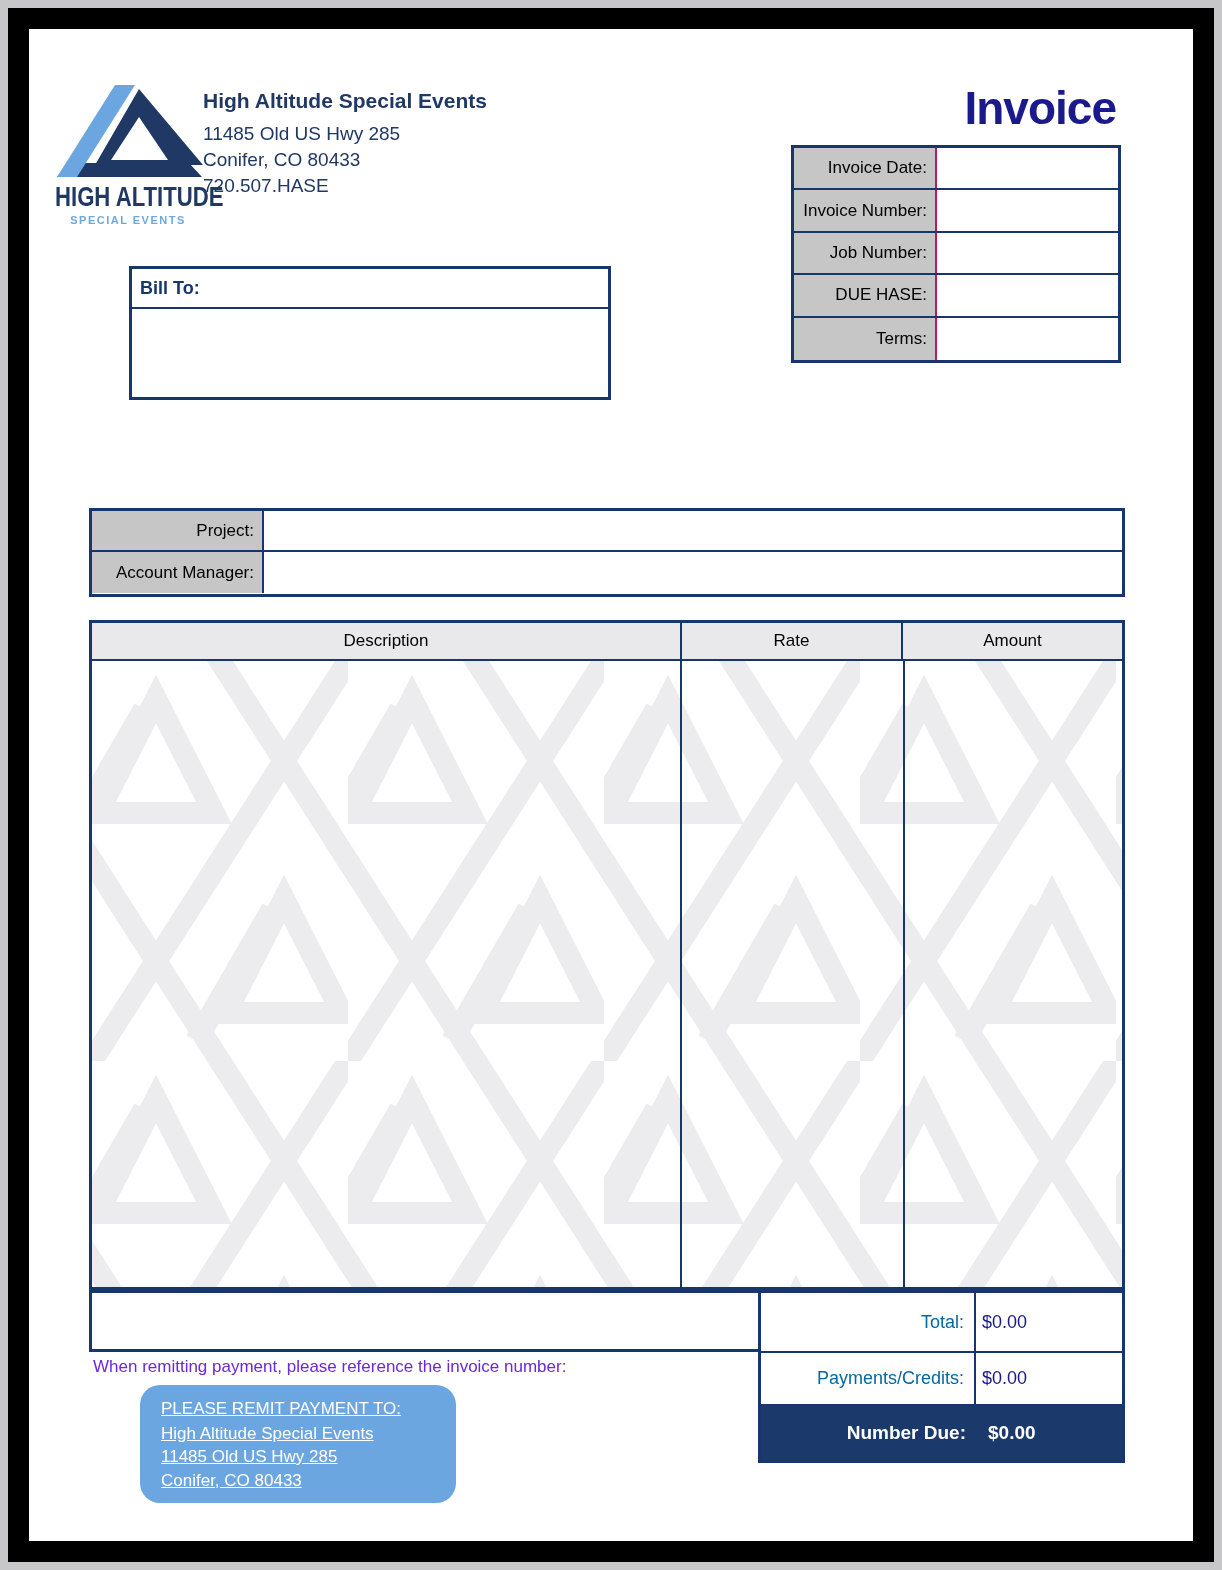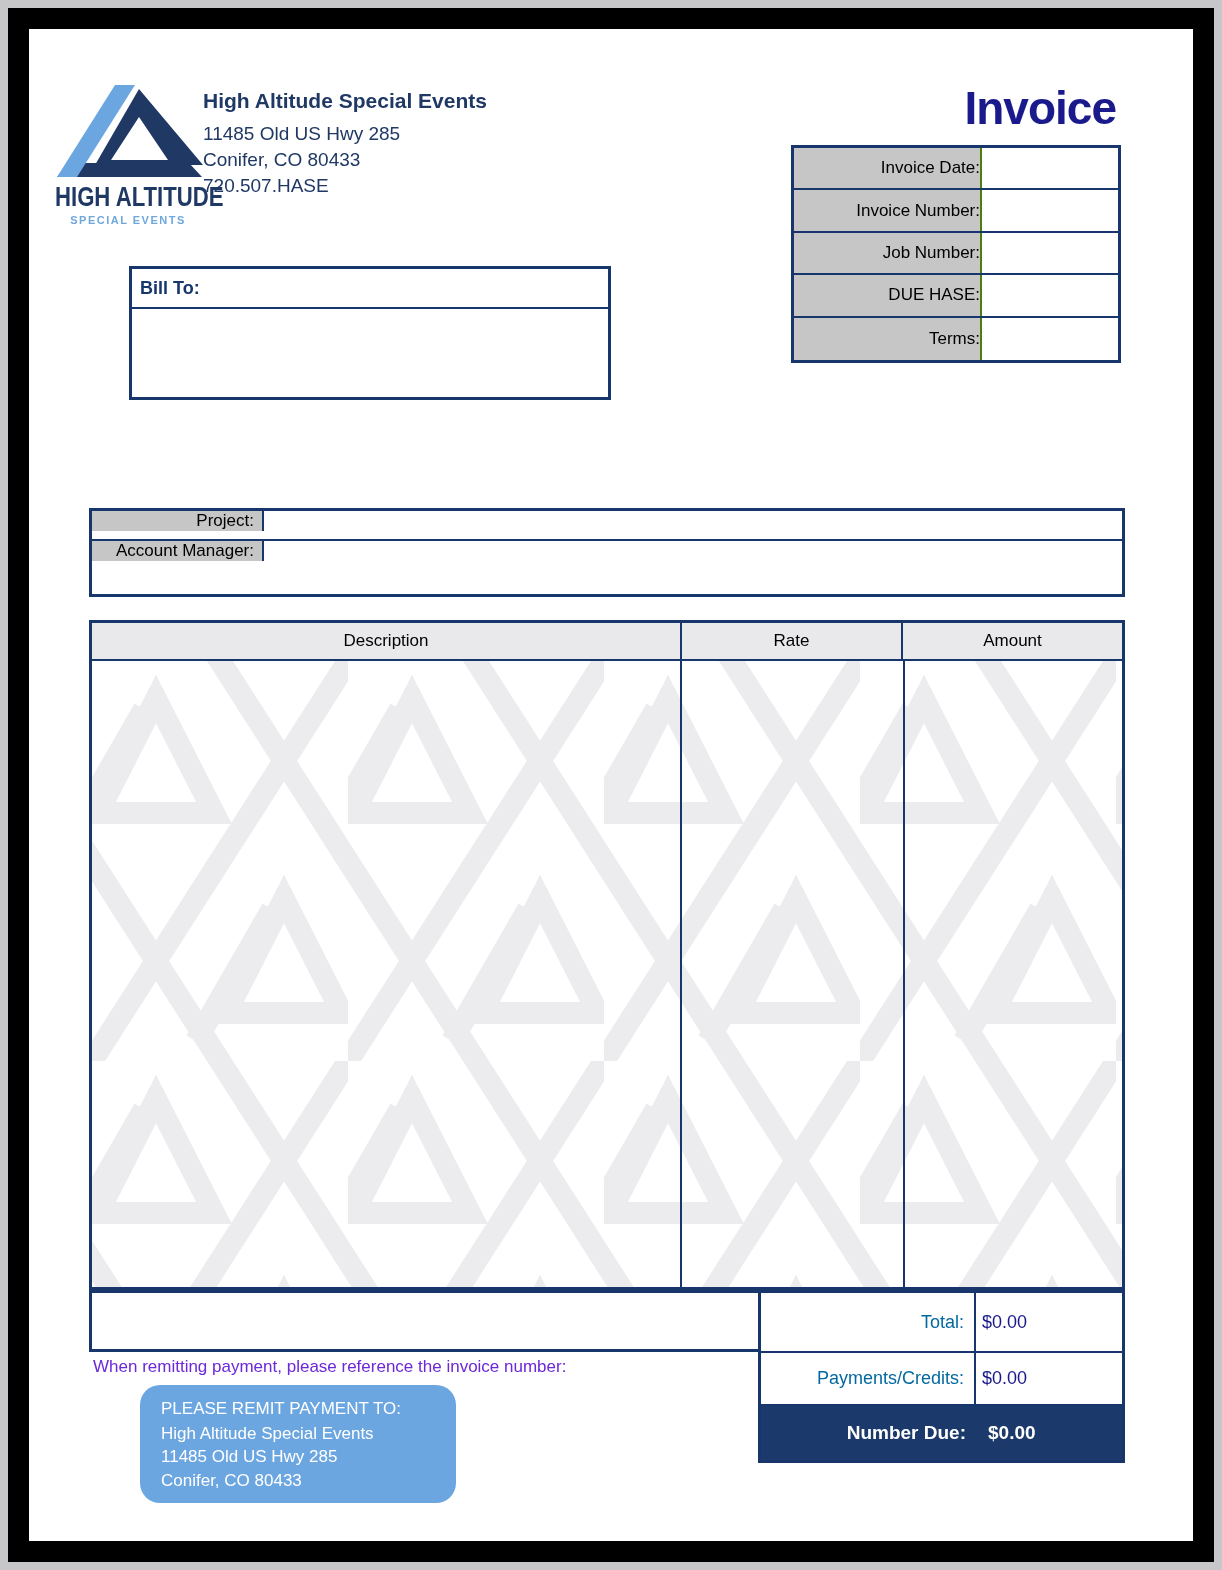--- a/index.html
+++ b/index.html
@@ -38,44 +38,44 @@
   }
 
   
   .meta-table {
     position: absolute; left: 762px; top: 116px; width: 330px; height: 218px;
     border: 3px solid #16366c; background: #fff;
   }
   .meta-row { display: flex; height: 42.4px; border-bottom: 2px solid #16366c; }
   .meta-row:last-child { border-bottom: none; }
   .meta-label {
-    width: 188px; background: #c6c6c6; border-right: 2px solid #4d7c0f;
+    width: 143px; background: #c6c6c6; border-right: 2px solid #be185d;
     font-size: 17px; color: #000; text-align: right;
-    display: flex; align-items: center; justify-content: flex-end; 
+    display: flex; align-items: center; justify-content: flex-end; padding-right: 8px;
   }
   .meta-value { flex: 1; background: #fff; }
 
   
   .bill-to {
     position: absolute; left: 100px; top: 237px; width: 482px; height: 134px;
     border: 3px solid #16366c; background: #fff;
   }
   .bill-to-header {
     height: 40px; border-bottom: 2px solid #16366c;
     display: flex; align-items: center; padding-left: 8px;
     font-size: 18px; font-weight: bold; color: #16366c;
   }
   .bill-to-body { height: 137px; }
 
   
   .project-table {
     position: absolute; left: 60px; top: 479px; width: 1036px; height: 89px;
     border: 3px solid #16366c; background: #fff;
   }
-  .project-row { display: flex; height: 30px; border-bottom: 2px solid #16366c; flex-direction: column; }
+  .project-row { display: flex; height: 41px; border-bottom: 2px solid #16366c; }
   .project-row:last-child { border-bottom: none; }
   .project-label {
     width: 172px; background: #c6c6c6; border-right: 2px solid #16366c;
     font-size: 17px; color: #000; text-align: right;
     display: flex; align-items: center; justify-content: flex-end; padding-right: 8px;
   }
   .project-value { flex: 1; background: #fff; }
 
   
   .items-table {
@@ -121,21 +121,21 @@
   }
   .totals-row.balance .totals-label,
   .totals-row.balance .totals-value { color: #fff; font-weight: bold; font-size: 19px; border-right: none; }
   .totals-row.balance .totals-value { padding-left: 12px; }
 
   
   .remit-note { position: absolute; left: 64px; top: 1328px; font-size: 17px; color: #6d28d9; }
   .remit-box {
     position: absolute; left: 111px; top: 1356px; width: 316px; height: 118px;
     background: #6ca6e0; border-radius: 20px; color: #fff;
-    padding: 12px 2px 0 21px; font-size: 17px; line-height: 23.5px;
+    padding: 12px 2px 0 21px; font-size: 17px; line-height: 23.5px; text-decoration: underline;
   }
   .remit-box .line1 { margin-bottom: 1px; }
 </style>
 </head>
 <body>
 
 <div class="page">
   <div class="content">
 
     <div class="logo-block">

